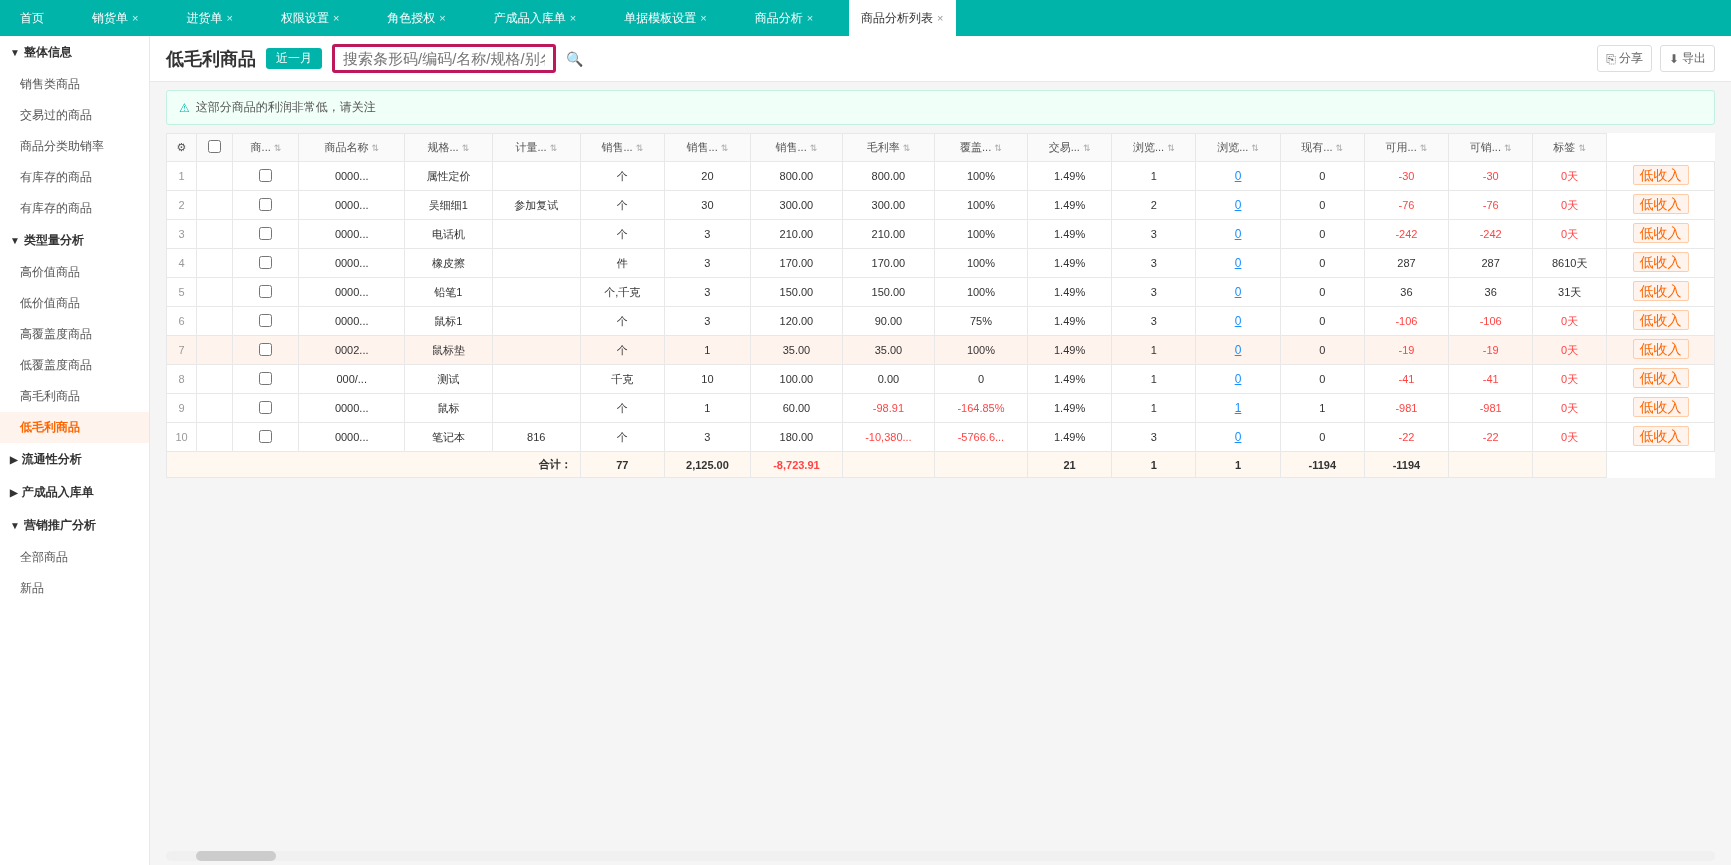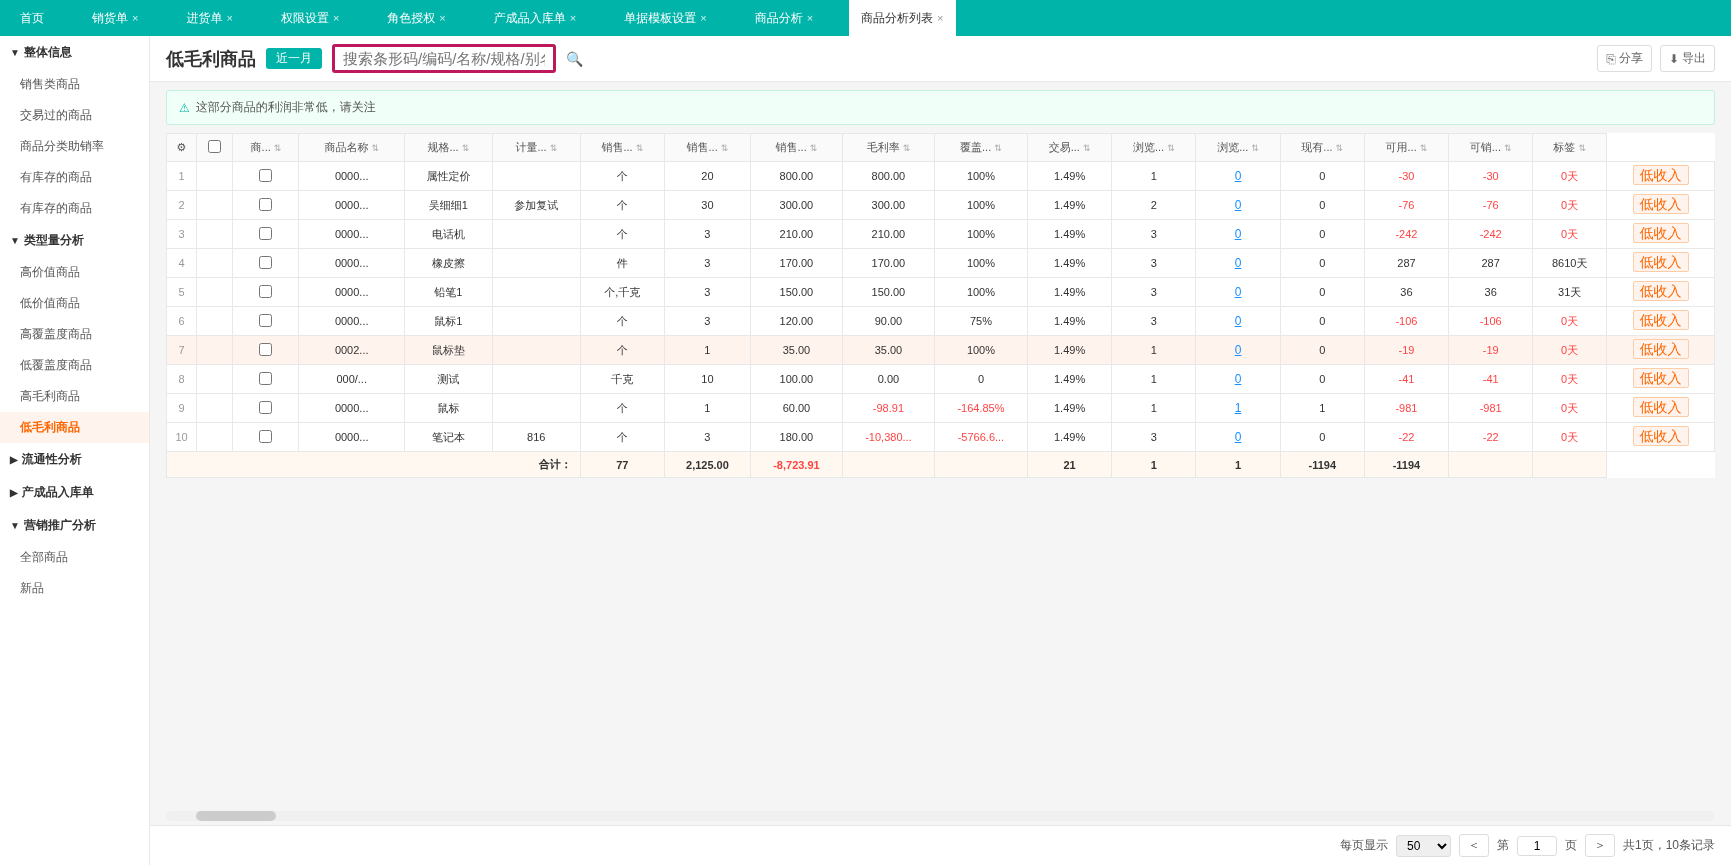--- a/index.html
+++ b/index.html
@@ -432,28 +432,14 @@
         </tfoot>
       </table>
     </div>
 
     <div style="height:10px;margin:4px 16px;">
       <div style="width:100%;height:10px;background:#f0f0f0;border-radius:5px;">
         <div style="width:80px;height:10px;background:#ccc;border-radius:5px;margin-left:30px;"></div>
       </div>
     </div>
 
-    <div class="footer">
-      <span class="footer-label">每页显示</span>
-      <select class="page-size-select">
-        <option>50</option>
-        <option>100</option>
-        <option>200</option>
-      </select>
-      <button class="page-btn">＜</button>
-      <span class="footer-label">第</span>
-      <input class="page-input" type="text" value="1" style="">
-      <span class="footer-label">页</span>
-      <button class="page-btn">＞</button>
-      <span class="total-info">共1页，10条记录</span>
-    </div>
   </main>
 </div>
 
 </body></html>

